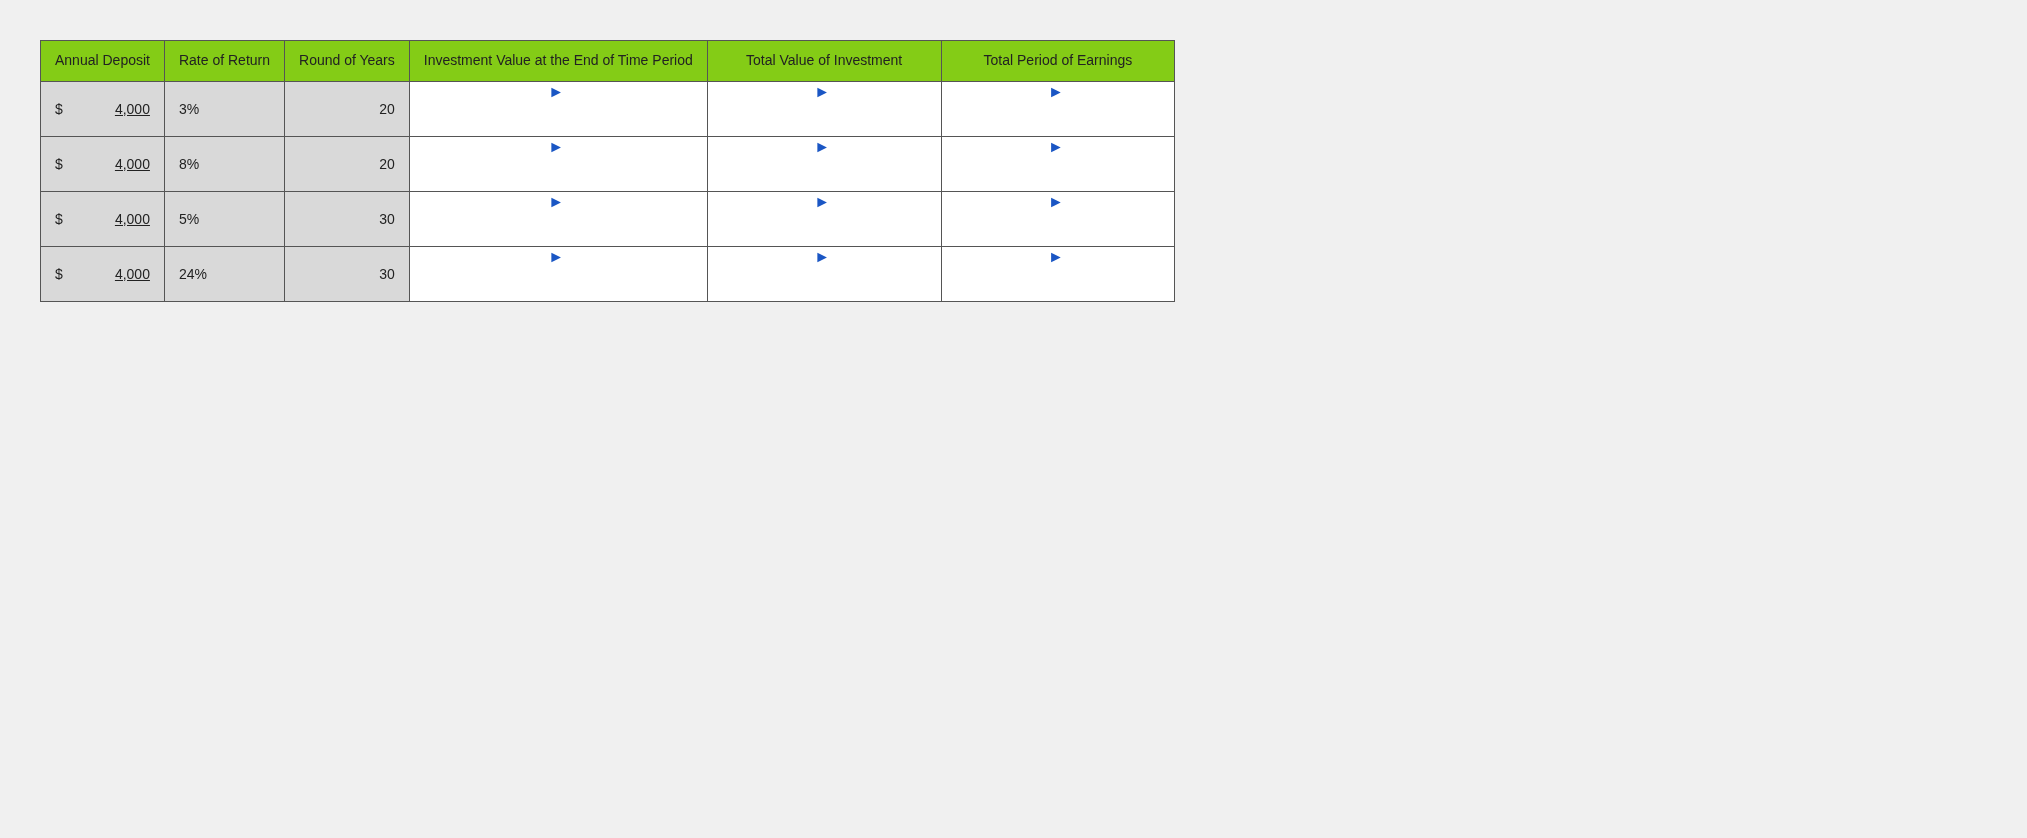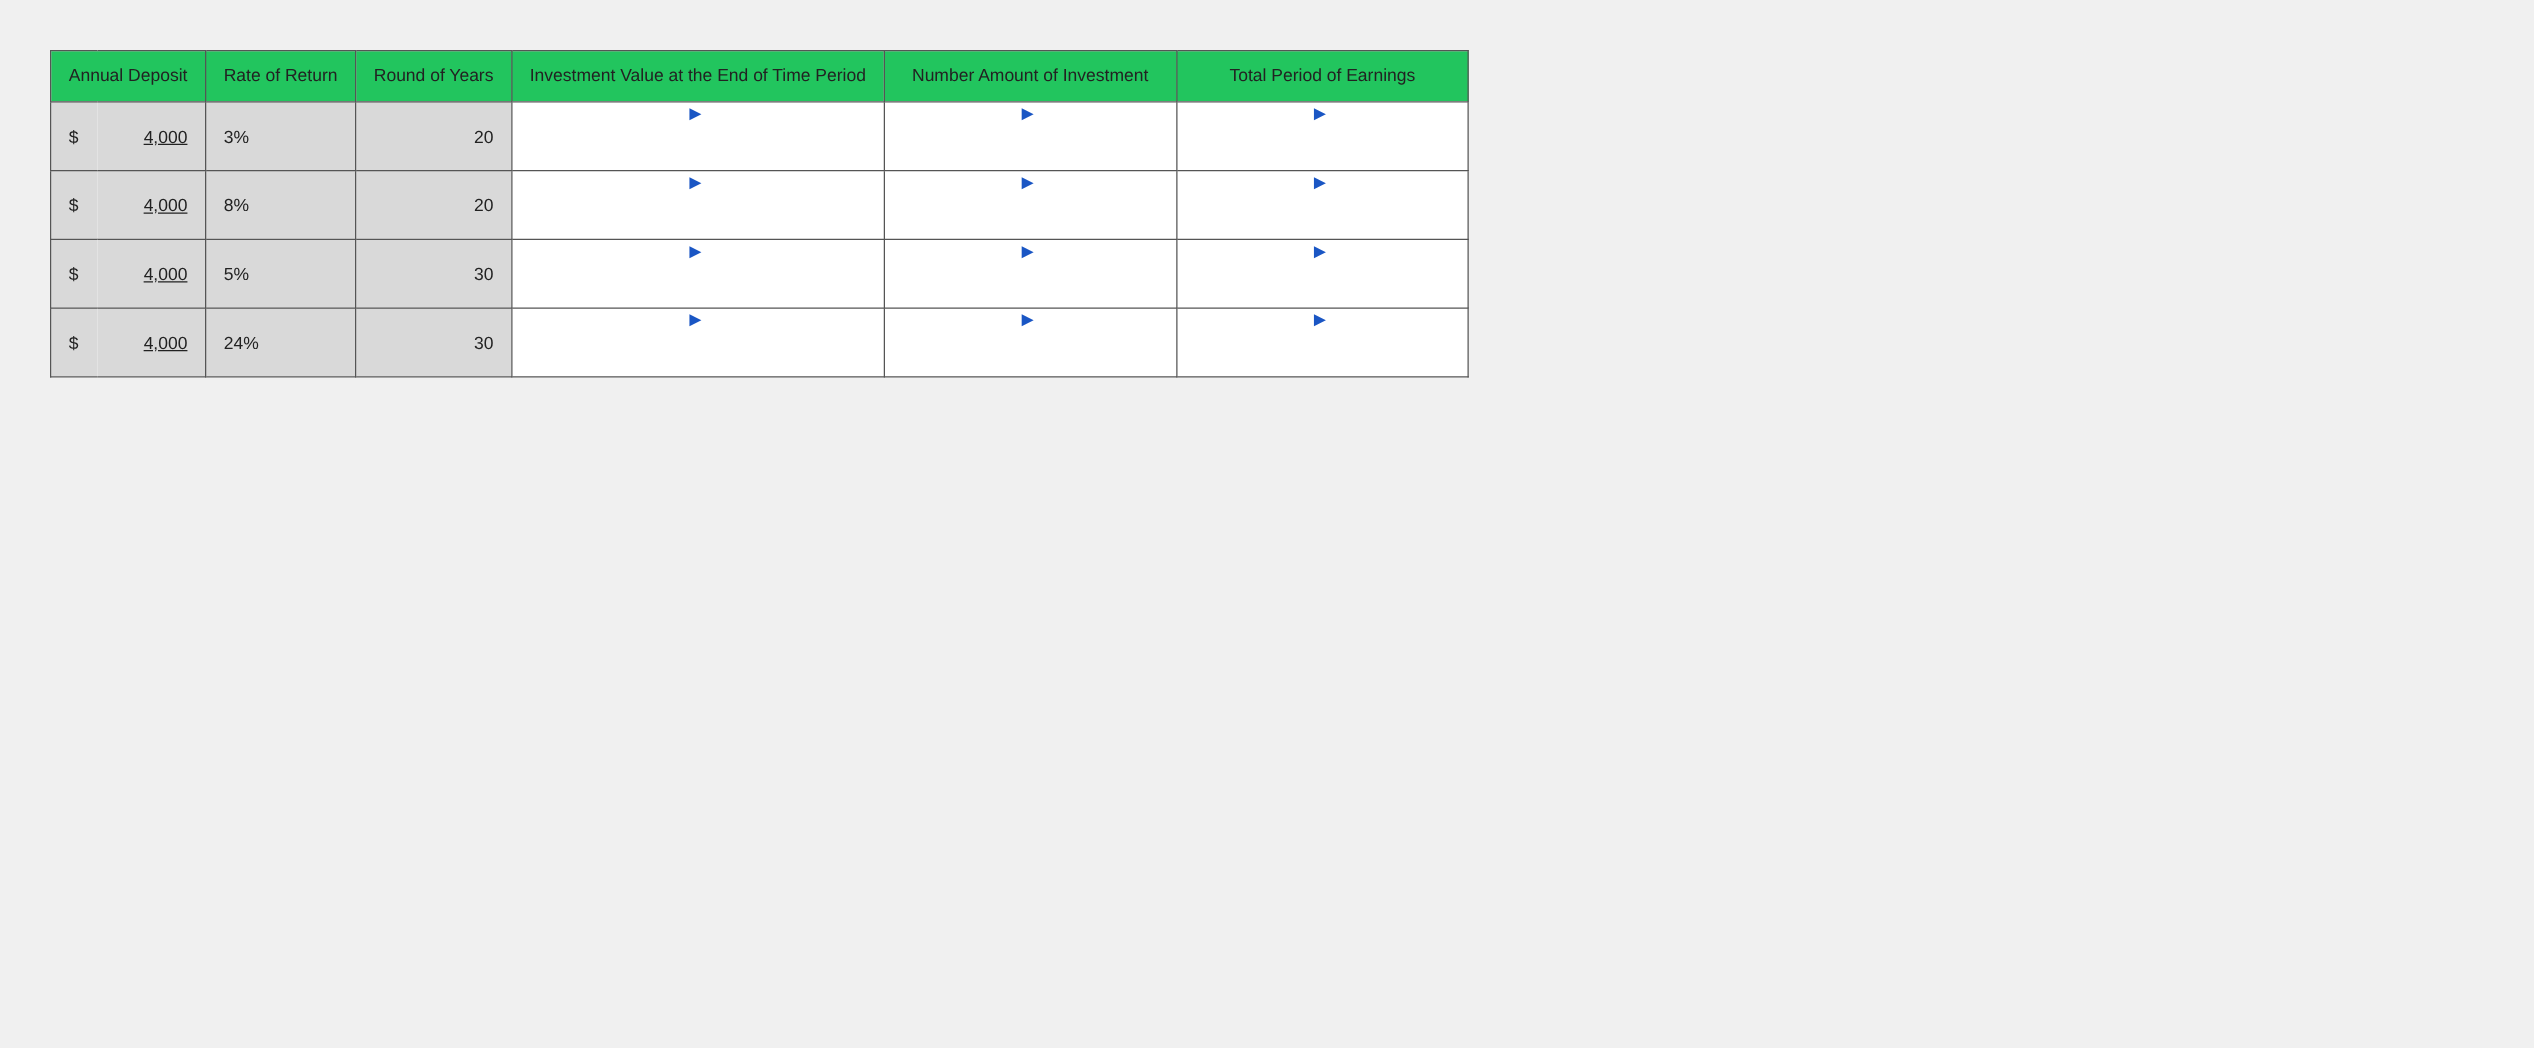--- a/index.html
+++ b/index.html
@@ -47,21 +47,21 @@
     }
 
     th, td {
       border: 1.5px solid #555;
       padding: 10px 14px;
       text-align: center;
       vertical-align: middle;
     }
 
     thead th {
-      background-color: #22c55e;
+      background-color: #84cc16;
       font-weight: normal;
       font-size: 14px;
       line-height: 1.4;
     }
 
     tbody td {
       font-size: 14px;
       background-color: #fff;
     }
 
@@ -123,21 +123,21 @@
 <div>
 
   <div class="table-container">
     <table>
       <thead>
         <tr>
           <th colspan="2">Annual Deposit</th>
           <th>Rate of Return</th>
           <th>Round of Years</th>
           <th>Investment Value at the End of Time Period</th>
-          <th>Number Amount of Investment</th>
+          <th>Total Value of Investment</th>
           <th>Total Period of Earnings</th>
         </tr>
       </thead>
       <tbody>
         <tr>
           <td class="currency-symbol">$</td>
           <td class="amount-cell">4,000</td>
           <td class="rate-cell">3%</td>
           <td class="years-cell">20</td>
           <td class="input-cell">

